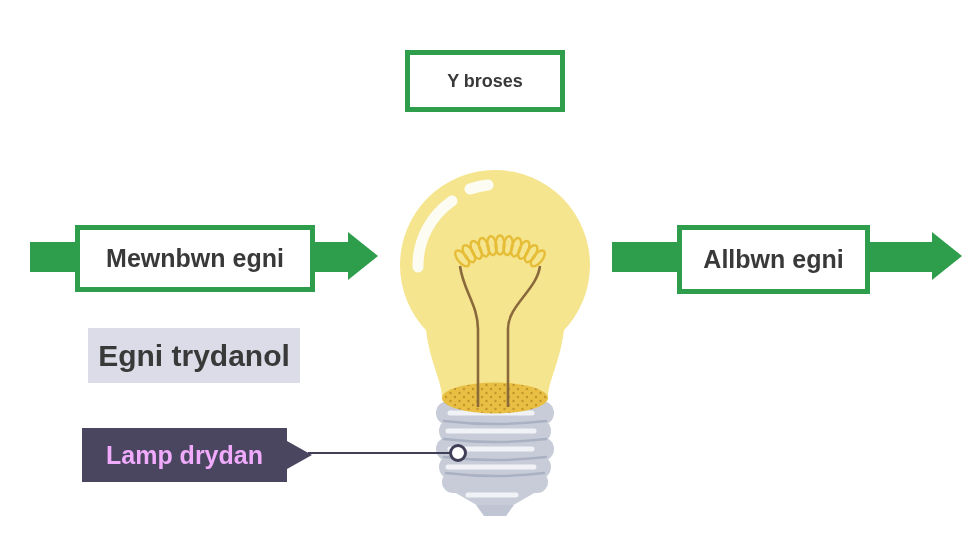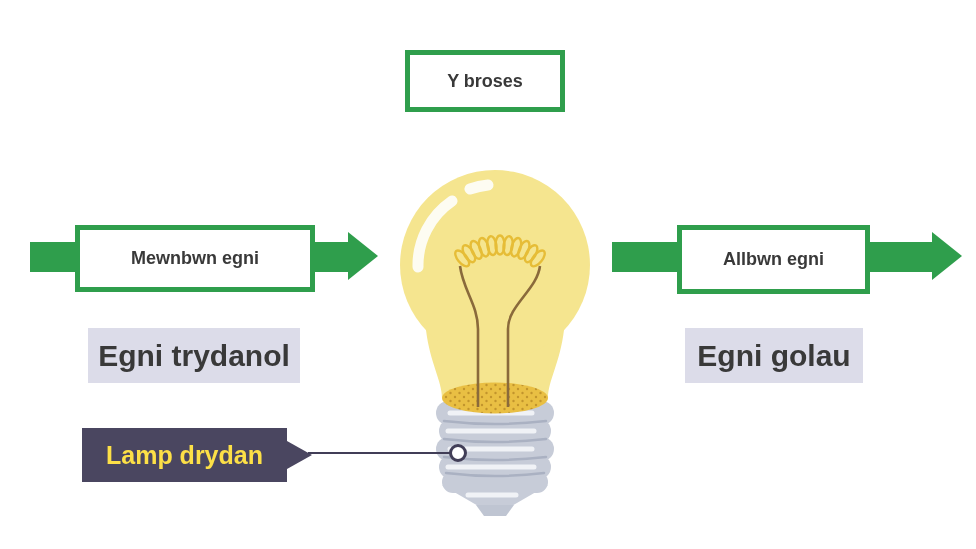--- a/index.html
+++ b/index.html
@@ -7,33 +7,33 @@
     position:relative; width:976px; height:549px; background:#ffffff;
     font-family:"Liberation Sans","DejaVu Sans",sans-serif; overflow:hidden;
   }
   .abs { position:absolute; box-sizing:border-box; }
   .green-box {
     background:#ffffff; border:5px solid #2f9e4c;
     display:flex; align-items:center; justify-content:center;
     font-weight:bold; color:#393939;
   }
   .title-box { font-size:18px; }
-  .arrow-box { font-size:18px; }
+  .arrow-box { font-size:25px; }
   .shaft { background:#2f9e4c; }
   .arrow-head {
     width:0; height:0;
     border-top:24px solid transparent; border-bottom:24px solid transparent;
     border-left:30px solid #2f9e4c;
   }
   .tag {
     background:#dcdce9; display:flex; align-items:center; justify-content:center;
     font-weight:bold; font-size:30px; color:#393939;
   }
   .callout-box {
-    background:#4a4660; color:#fde047; display:flex; align-items:center;
+    background:#4a4660; color:#f0abfc; display:flex; align-items:center;
     justify-content:center; font-weight:bold; font-size:25px;
   }
   .callout-tri {
     width:0; height:0;
     border-top:14px solid transparent; border-bottom:14px solid transparent;
     border-left:25px solid #4a4660;
   }
   svg { display:block; }
 </style>
 </head>
@@ -52,23 +52,20 @@
   </div>
 
   <div class="abs shaft" style="left:612px; top:242px; width:322px; height:30px;"></div>
   <div class="abs arrow-head" style="left:932px; top:232px;"></div>
   <div class="abs green-box arrow-box" style="left:677px; top:225px; width:193px; height:69px;">
     <span>Allbwn egni</span>
   </div>
 
   <div class="abs tag" style="left:88px; top:328px; width:212px; height:55px;">
     <span>Egni trydanol</span>
-  </div>
-  <div class="abs tag" style="left:685px; top:328px; width:178px; height:55px;">
-    <span>Egni golau</span>
   </div>
 
   <svg class="abs" style="left:390px; top:155px;" width="212" height="370" viewBox="0 0 212 370">
     <defs>
       <pattern id="dotpat" width="9" height="8" patternUnits="userSpaceOnUse">
         <rect width="9" height="8" fill="#e9bf43"></rect>
         <circle cx="2" cy="2" r="1.2" fill="#c2952c"></circle>
         <circle cx="6.5" cy="6" r="1.2" fill="#c2952c"></circle>
       </pattern>
     </defs>

